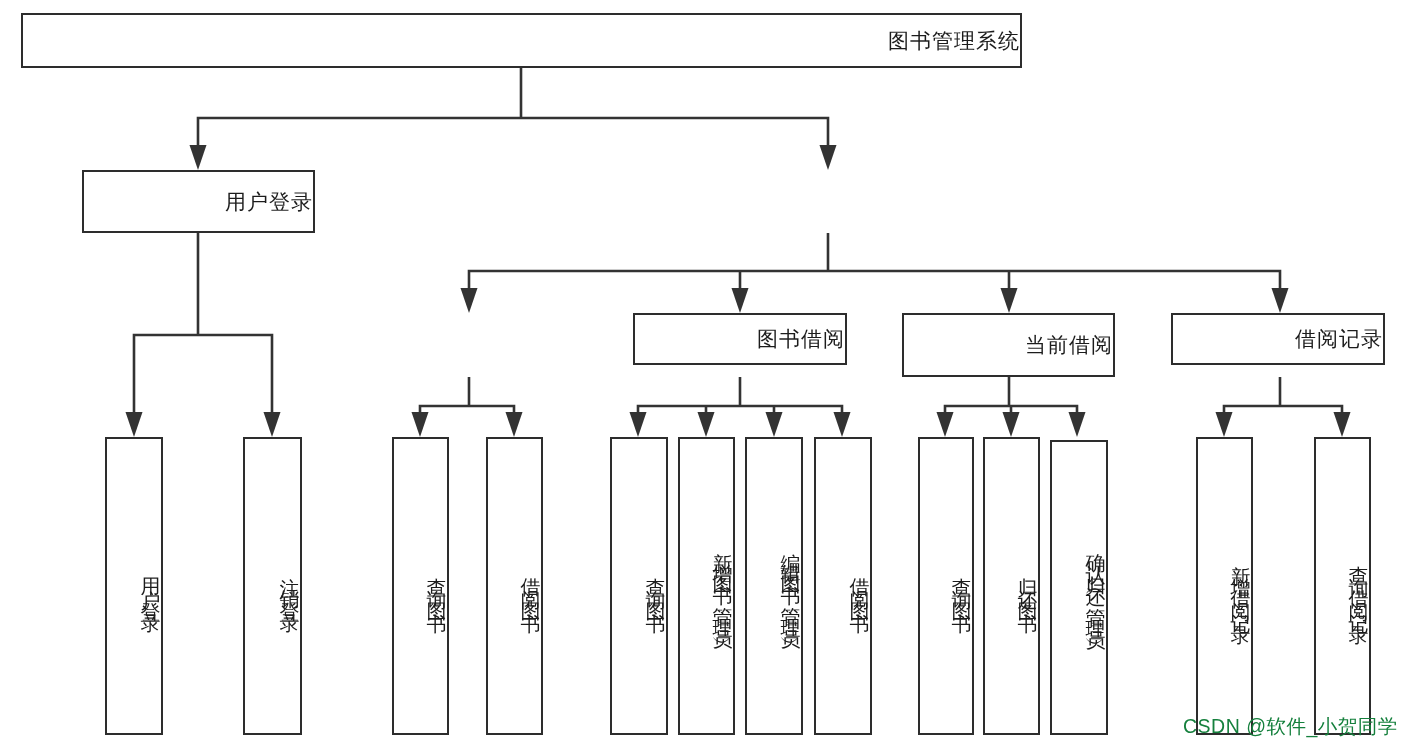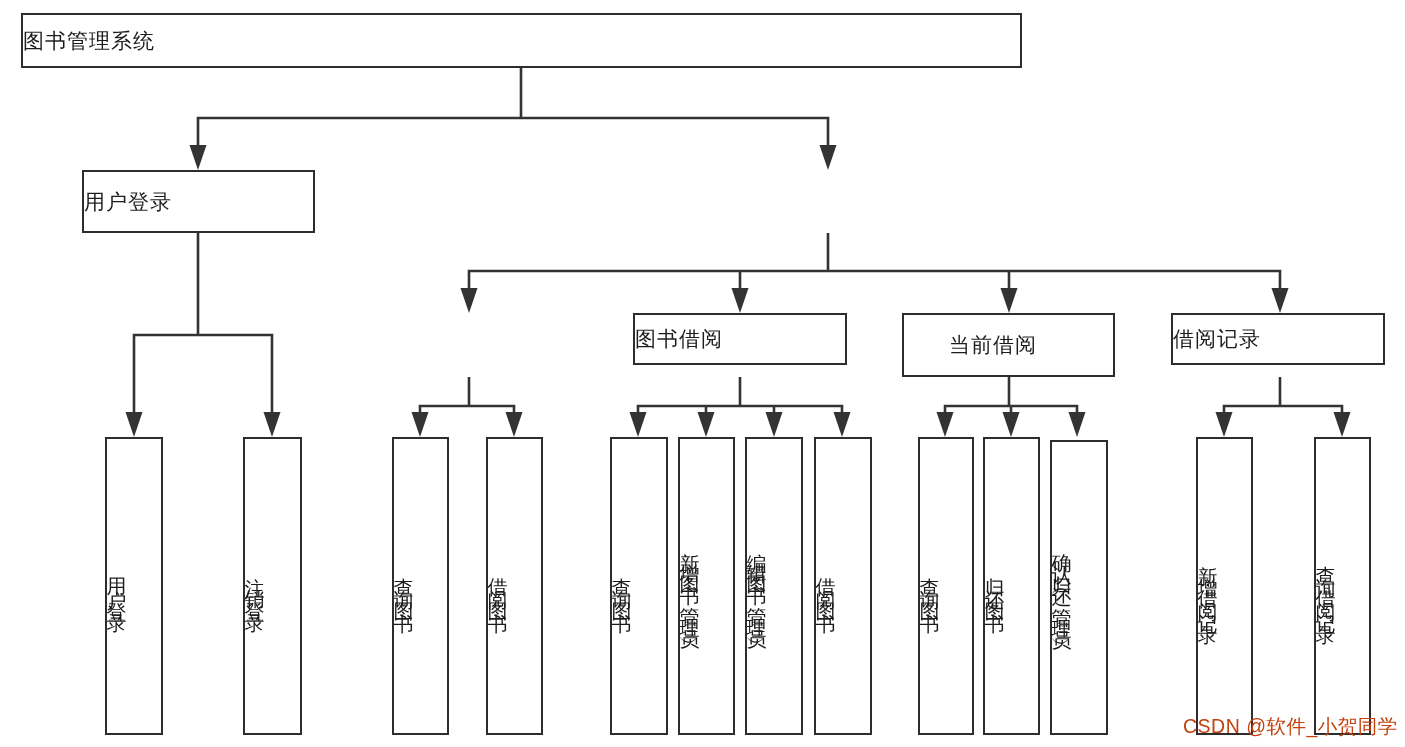--- a/index.html
+++ b/index.html
@@ -11,39 +11,39 @@
     overflow:hidden;
   }
   #wires{position:absolute;left:0;top:0;z-index:1;}
   #wires path{stroke:#333333;stroke-width:2.6;fill:none;}
   #wires polygon{fill:#333333;stroke:none;}
   .box{
     position:absolute;
     box-sizing:border-box;
     border:2.6px solid #2d2d2d;
     background:#ffffff;
-    display:flex;align-items:center;justify-content:flex-start;
+    display:flex;align-items:center;justify-content:flex-end;
     color:#1c1c1c;
     z-index:2;
   }
   .hbox{font-size:21px;letter-spacing:1px;}
   .vbox{padding:6px 0;}
   .vtext{
     writing-mode:vertical-rl;
     text-orientation:mixed;
     font-size:20px;
     line-height:1;
     letter-spacing:12px;
     white-space:nowrap;
   }
   .watermark{
     position:absolute;
     left:1183px;top:713px;
     font-size:19.5px;
-    color:#c2410c;
+    color:#15803d;
     letter-spacing:0.5px;
     z-index:5;
     white-space:nowrap;
   }
 </style>
 </head>
 <body>
 
 <div id="canvas">
 

